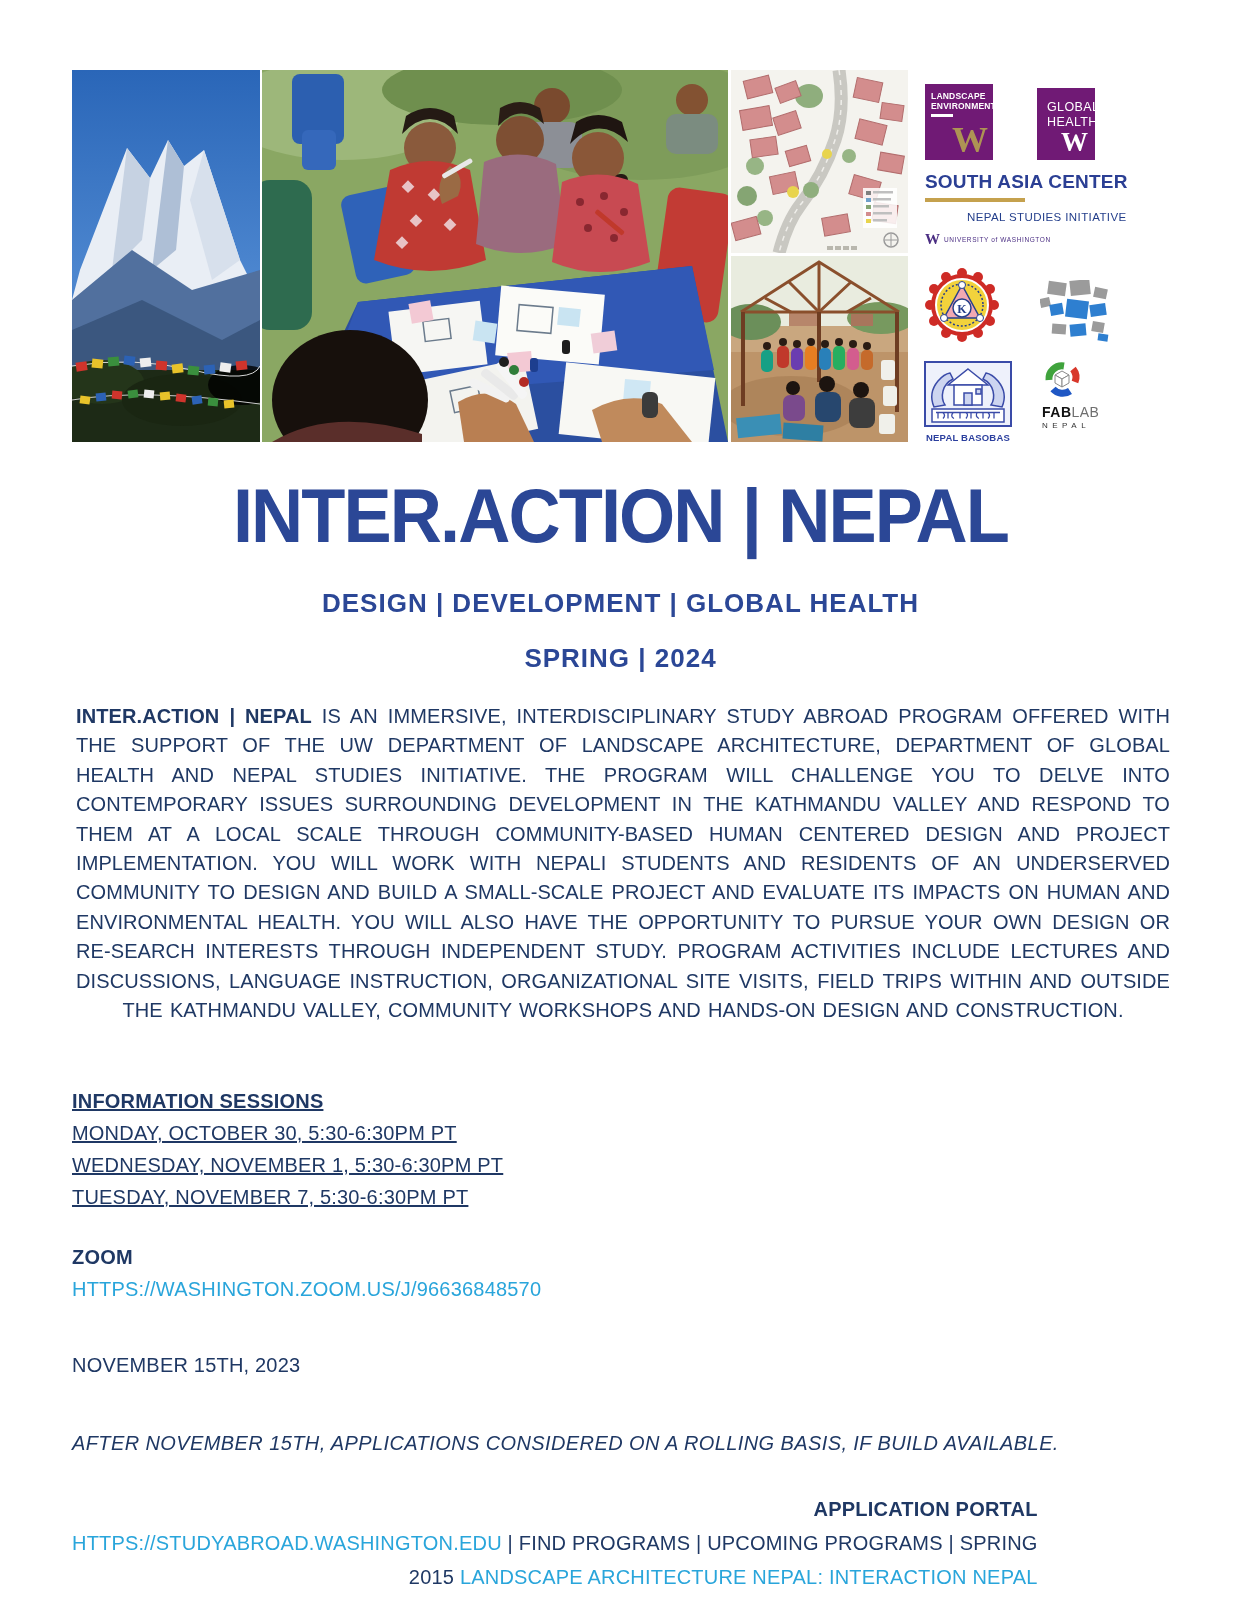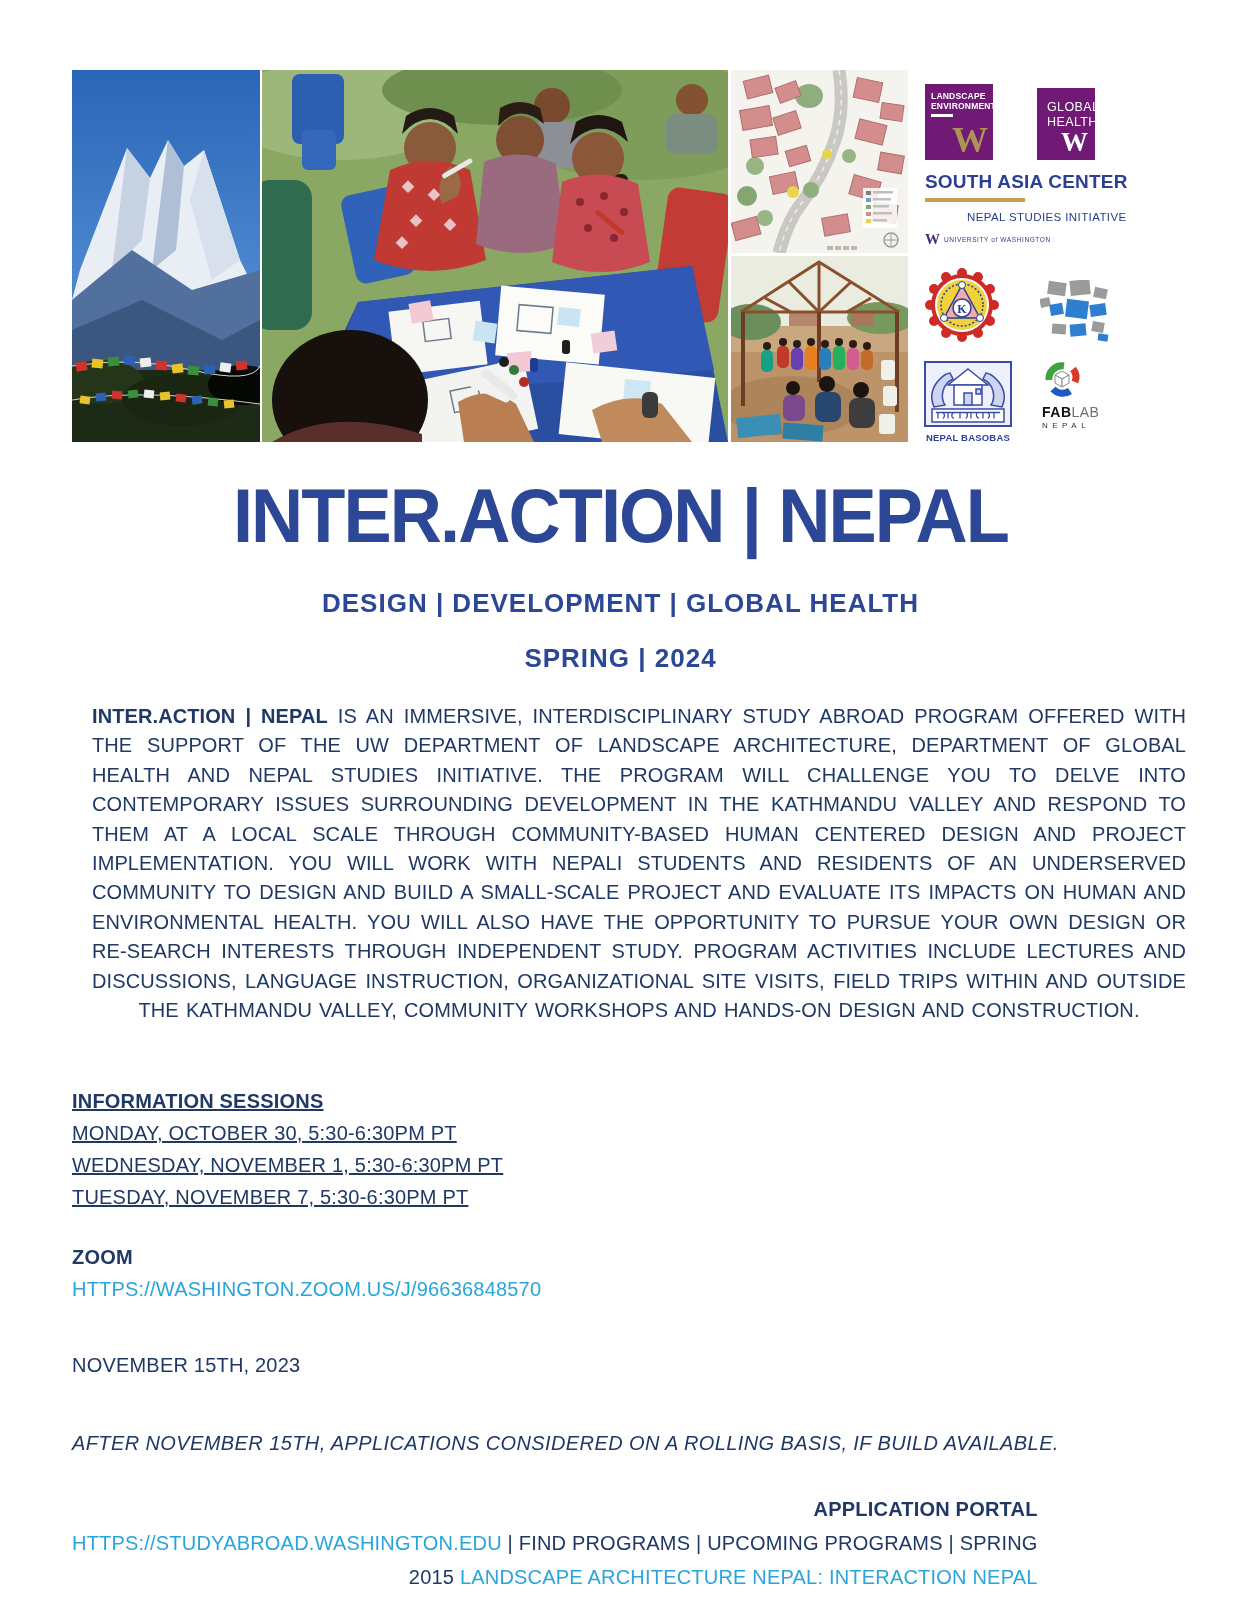--- a/index.html
+++ b/index.html
@@ -44,21 +44,21 @@
   
   .title-main{position:absolute;left:0;top:472px;width:100%;text-align:center;
       font-size:76px;font-weight:bold;color:#2b4796;letter-spacing:-2px;
       transform:scaleX(.95);transform-origin:center;white-space:nowrap;}
   .title-sub{position:absolute;left:0;top:588px;width:100%;text-align:center;
       font-size:26px;font-weight:bold;color:#2b4796;letter-spacing:1px;white-space:nowrap;}
   .title-season{position:absolute;left:0;top:643px;width:100%;text-align:center;
       font-size:26px;font-weight:bold;color:#2b4796;letter-spacing:1px;white-space:nowrap;}
 
   
-  .intro{position:absolute;left:92px;top:702px;width:1094px;margin:0;
+  .intro{position:absolute;left:76px;top:702px;width:1094px;margin:0;
       font-size:20px;line-height:29.4px;color:#1f3864;
       text-align:justify;text-align-last:center;word-spacing:1.5px;letter-spacing:.1px;}
   .intro .lead{font-weight:bold;}
 
   
   .sec{position:absolute;left:72px;color:#1f3864;font-size:20px;letter-spacing:.2px;}
   .sec .h{font-weight:bold;}
   #sec-info{top:1085px;line-height:32px;text-decoration:underline;}
   #sec-zoom{top:1241px;line-height:32px;}
   #sec-deadline{top:1349px;line-height:32px;}

